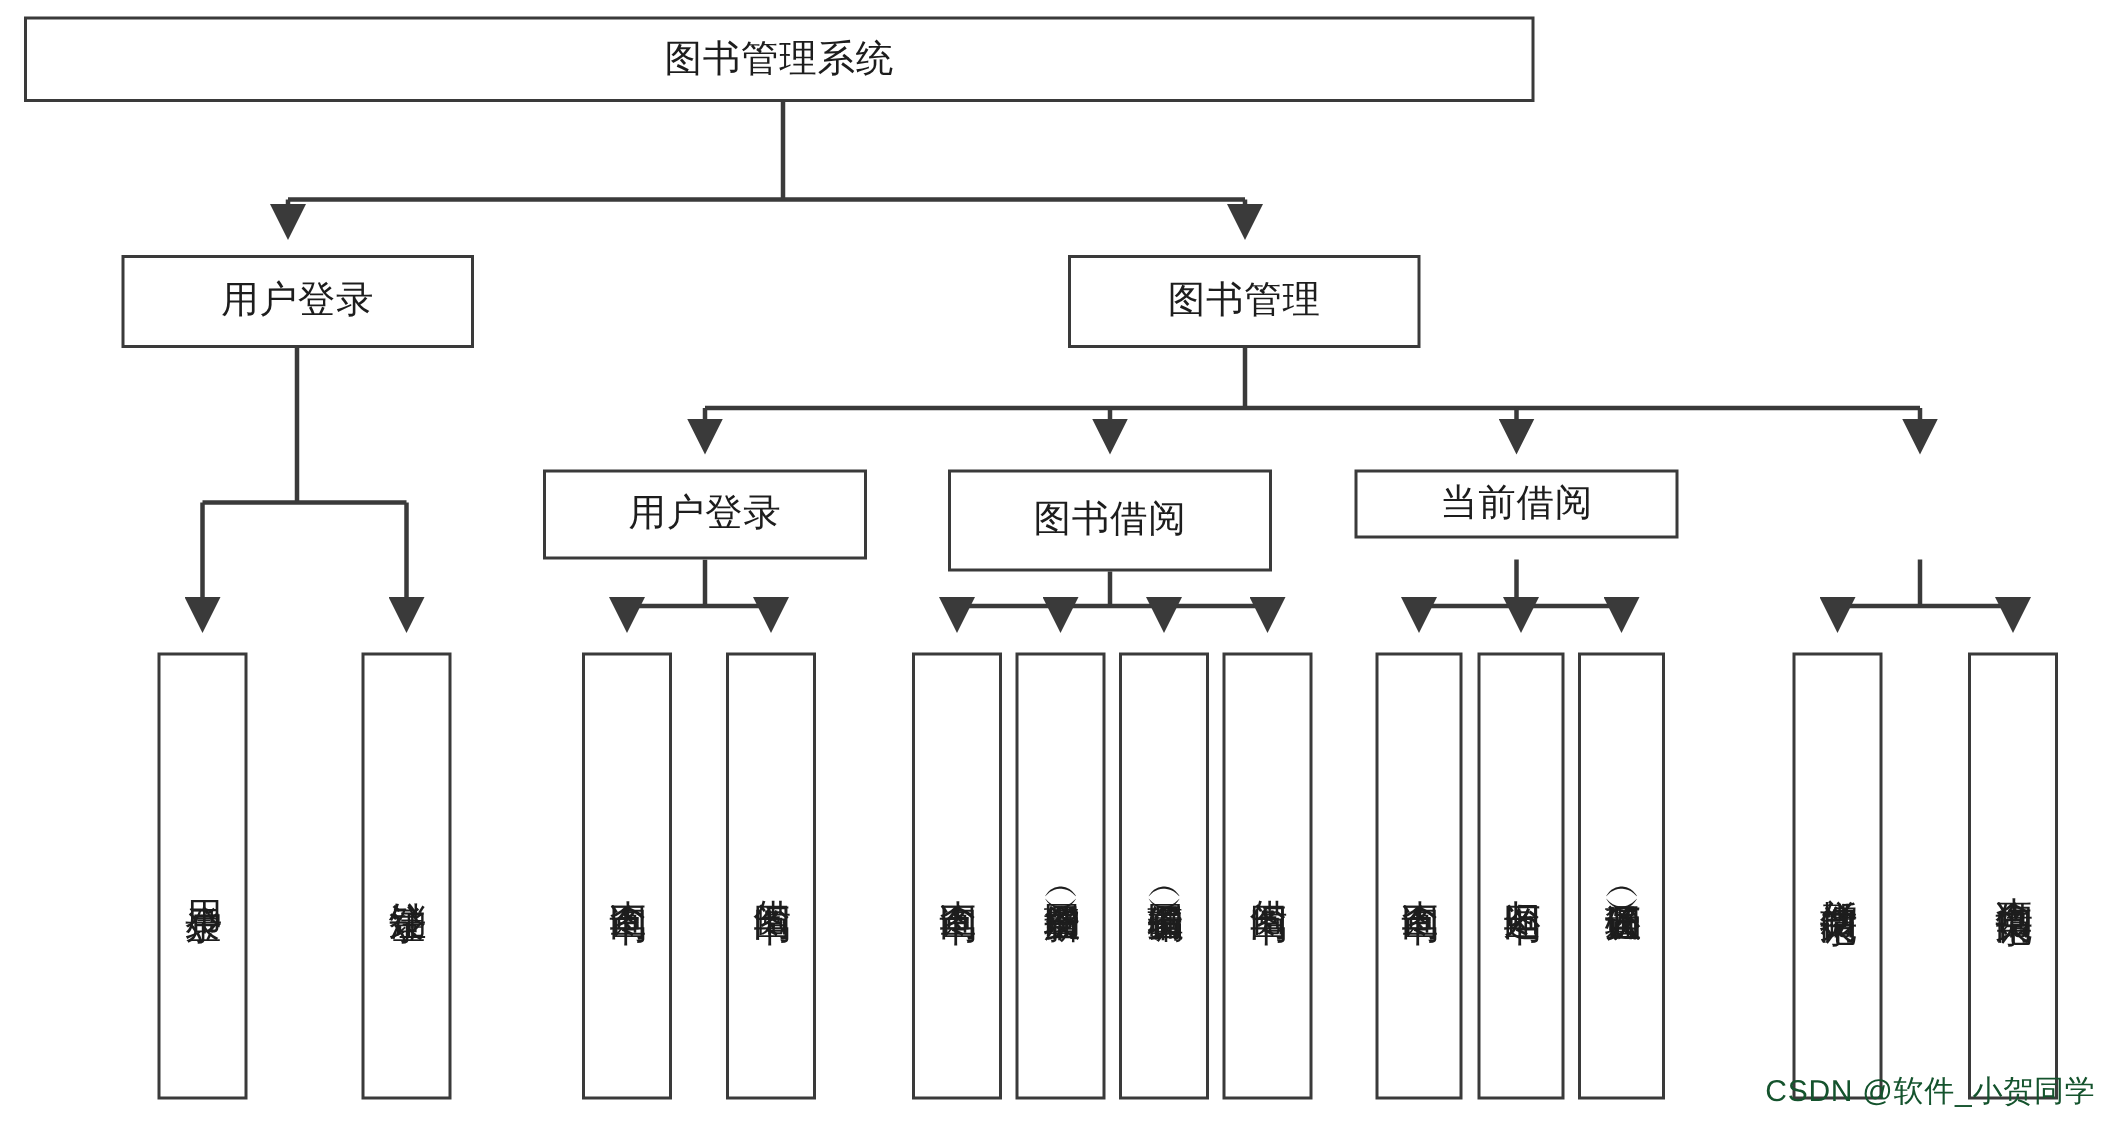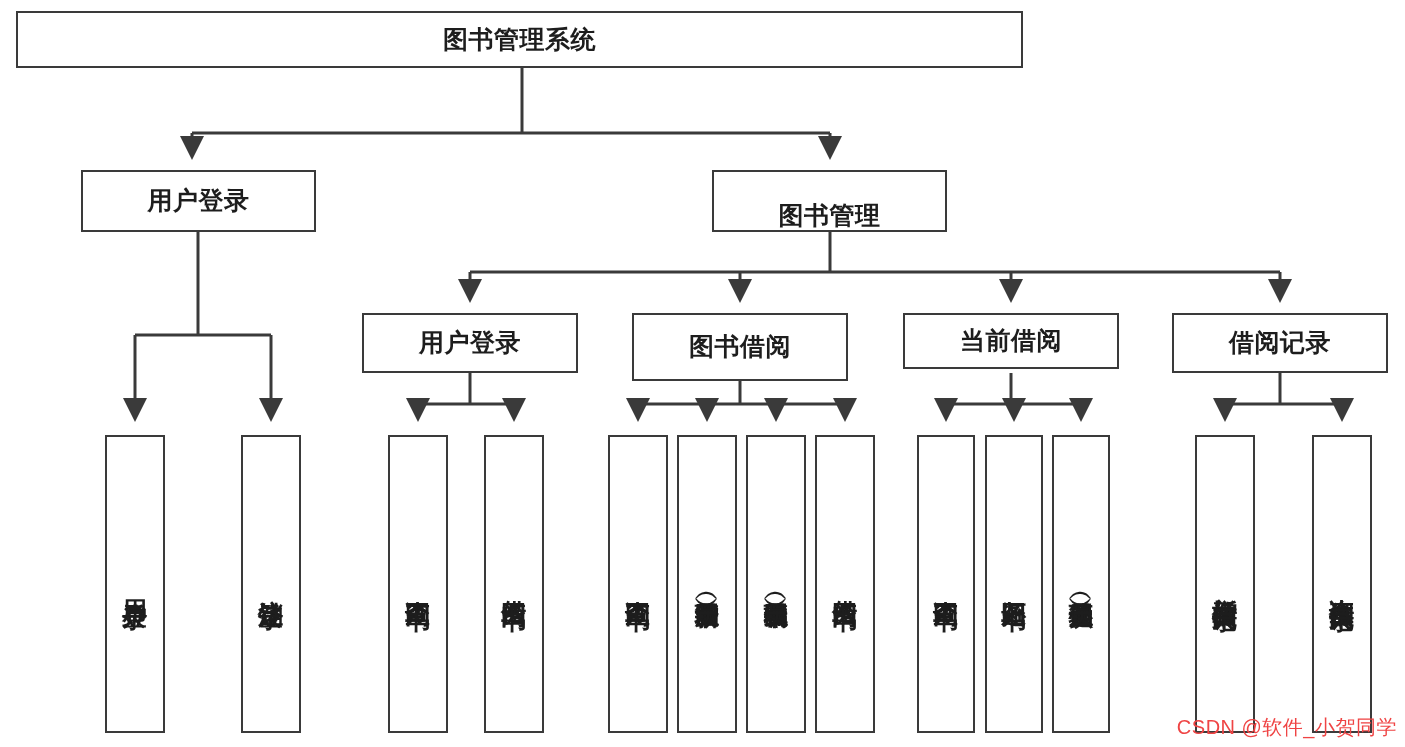--- a/index.html
+++ b/index.html
@@ -33,21 +33,20 @@
     display: flex;
     align-items: center;
     justify-content: center;
     color: #1d1d1d;
   }
   .node .lbl {
     display: block;
     text-align: center;
     line-height: 1.18;
     letter-spacing: 0.5px;
-    font-weight: bold;
   }
   
   .h-node .lbl {
     font-size: 25px;
   }
   #root.h-node .lbl {
     font-size: 25px;
   }
   
   .v-node {
@@ -66,21 +65,21 @@
   .v-node.tight .lbl {
     font-size: 24px;
     letter-spacing: 0px;
     line-height: 1.0;
   }
   .watermark {
     position: absolute;
     right: 8px;
     bottom: 6px;
     font-size: 20px;
-    color: #ef4444;
+    color: #14532d;
     letter-spacing: 0.5px;
     white-space: nowrap;
   }
 </style>
 </head>
 <body>
 
 <div id="stage">
 
   <svg class="wires" viewBox="0 0 1405 747">
@@ -133,35 +132,32 @@
     </g>
   </svg>
 
   <div class="node h-node" id="root" style="left:16px; top:11px; width:1007px; height:57px;">
     <span class="lbl">图书管理系统</span>
   </div>
 
   <div class="node h-node" style="left:81px; top:170px; width:235px; height:62px;">
     <span class="lbl">用户登录</span>
   </div>
-  <div class="node h-node" style="left:712px; top:170px; width:235px; height:62px;align-items:flex-end;">
+  <div class="node h-node" style="left:712px; top:170px; width:235px; height:62px;">
     <span class="lbl">图书管理</span>
   </div>
 
   <div class="node h-node" style="left:362px; top:313px; width:216px; height:60px;">
     <span class="lbl">用户登录</span>
   </div>
   <div class="node h-node" style="left:632px; top:313px; width:216px; height:68px;">
     <span class="lbl">图书借阅</span>
   </div>
-  <div class="node h-node" style="left:903px; top:313px; width:216px; height:56px;">
+  <div class="node h-node" style="left:903px; top:313px; width:216px; height:46px;">
     <span class="lbl">当前借阅</span>
-  </div>
-  <div class="node h-node" style="left:1172px; top:313px; width:216px; height:60px;">
-    <span class="lbl">借阅记录</span>
   </div>
 
   <div class="node v-node" style="left:105px; top:435px; width:60px; height:298px;">
     <span class="lbl">用户登录</span>
   </div>
   <div class="node v-node" style="left:241px; top:435px; width:60px; height:298px;">
     <span class="lbl">注销登录</span>
   </div>
 
   <div class="node v-node" style="left:388px; top:435px; width:60px; height:298px;">

